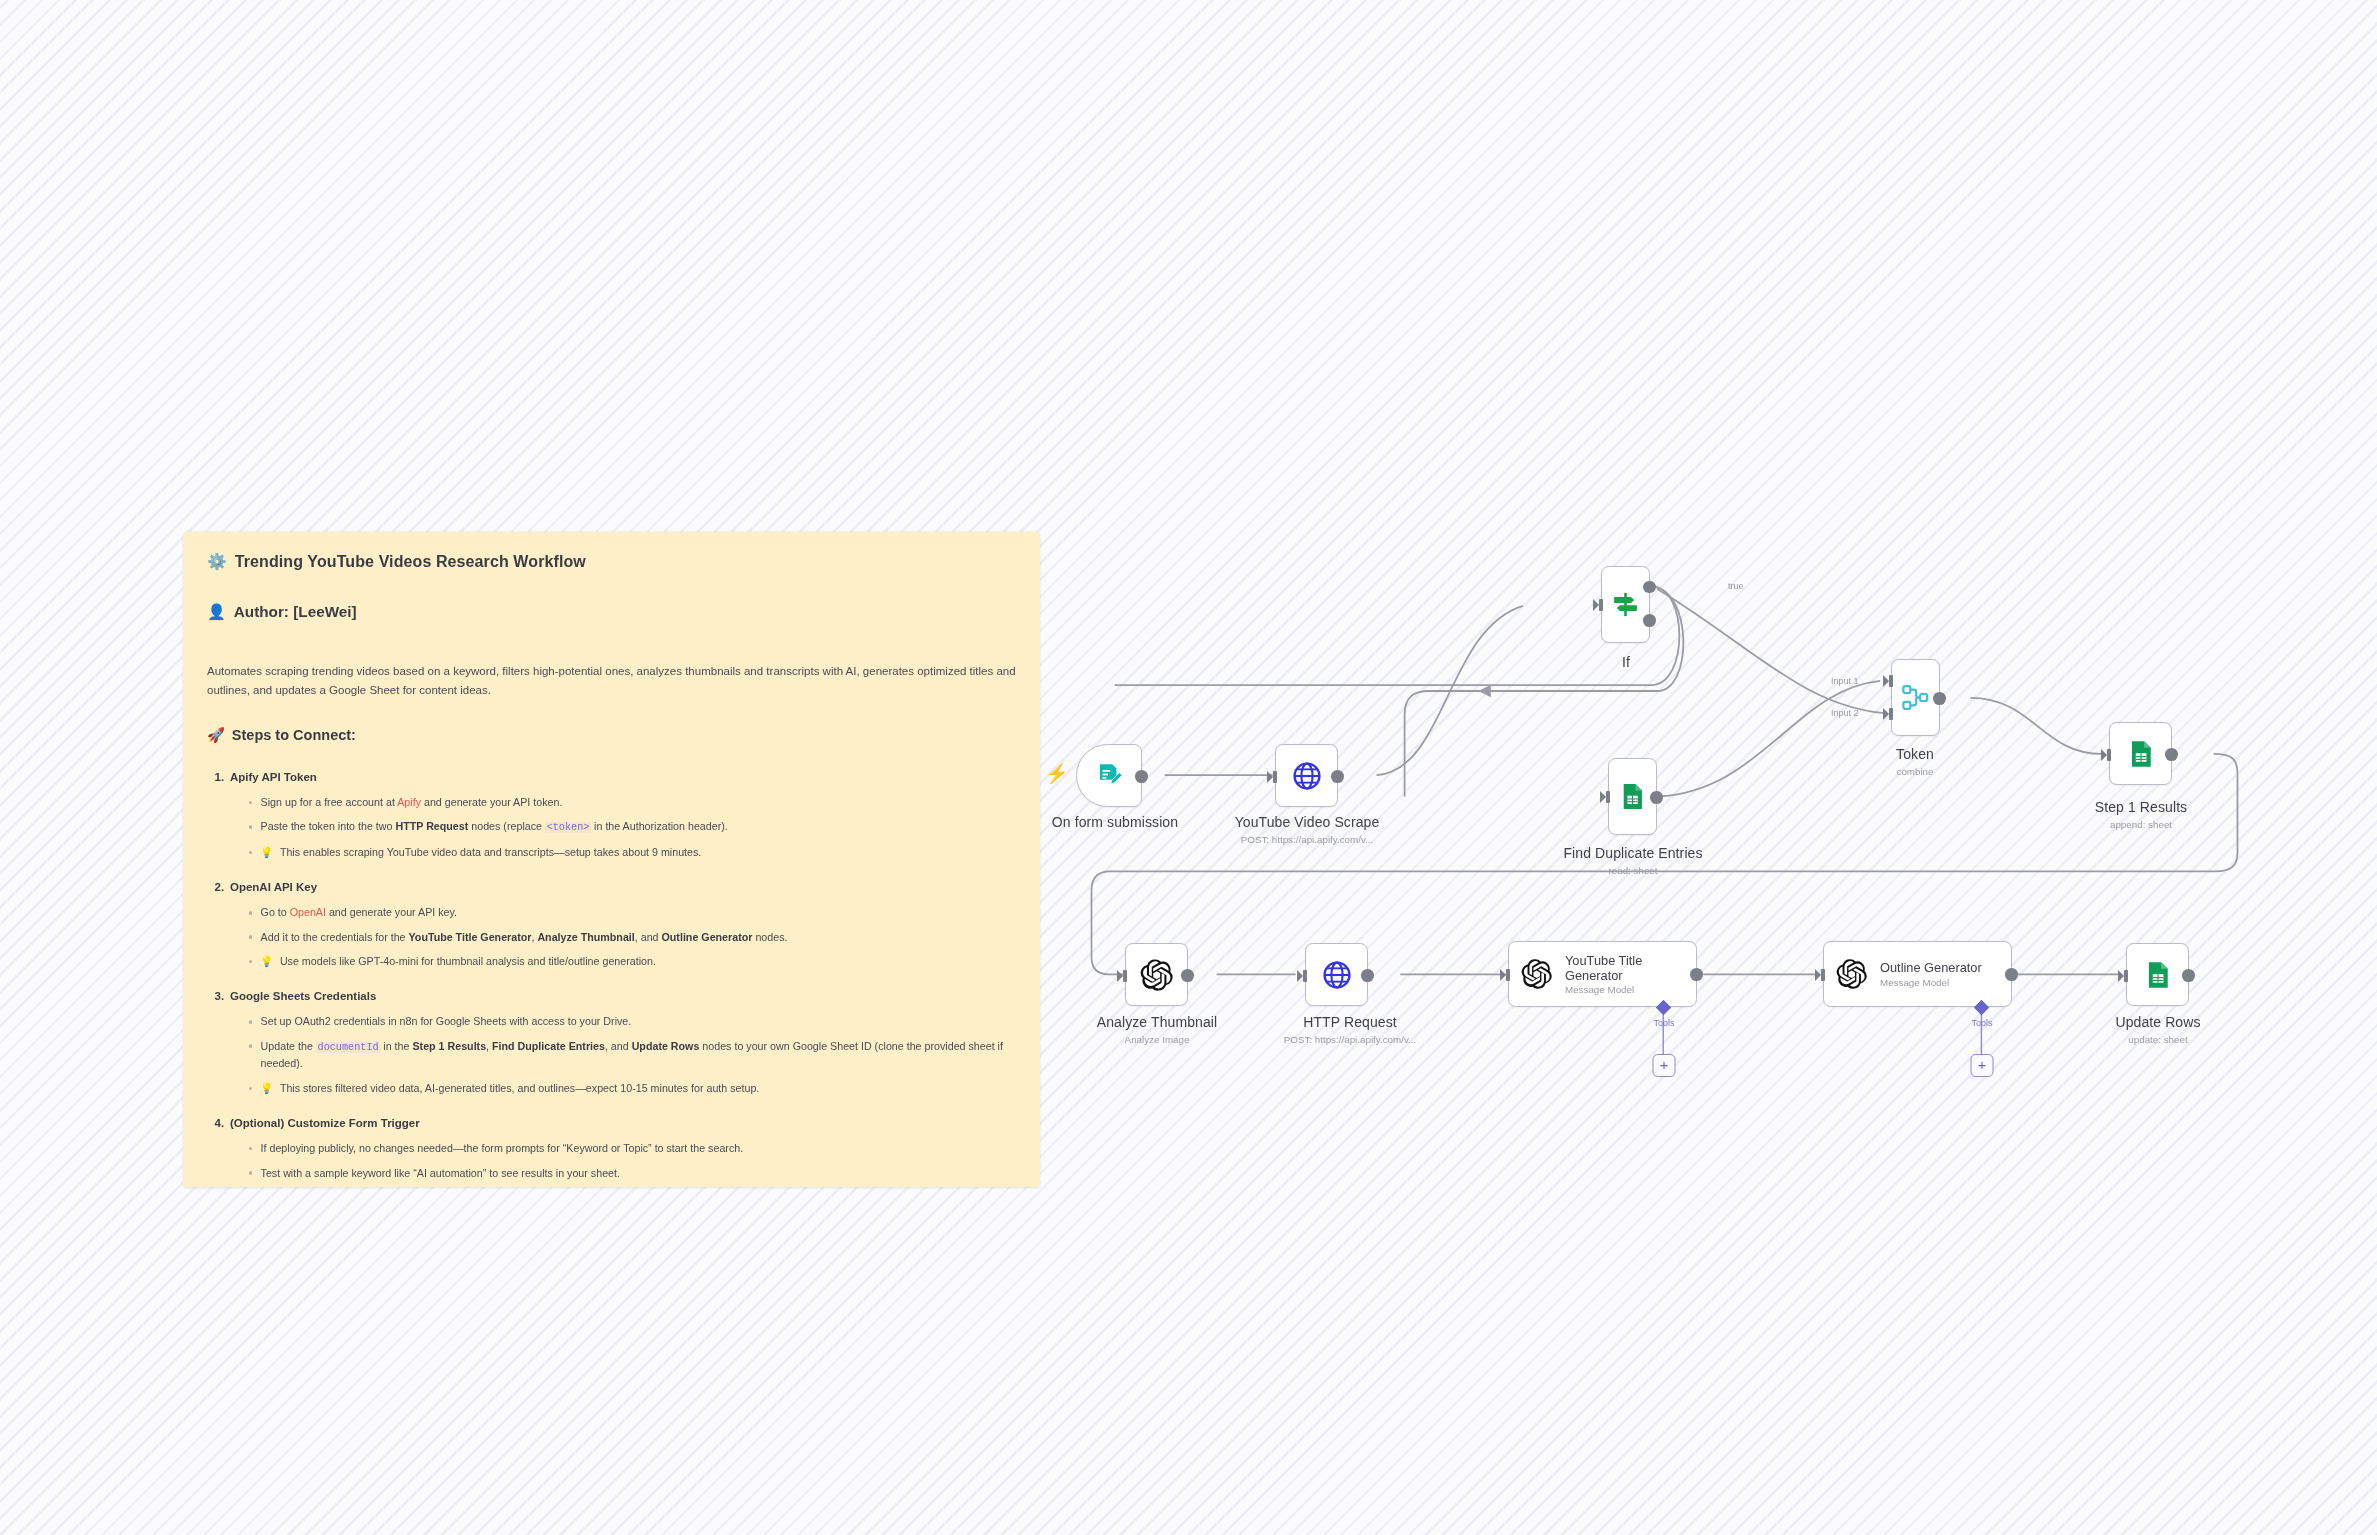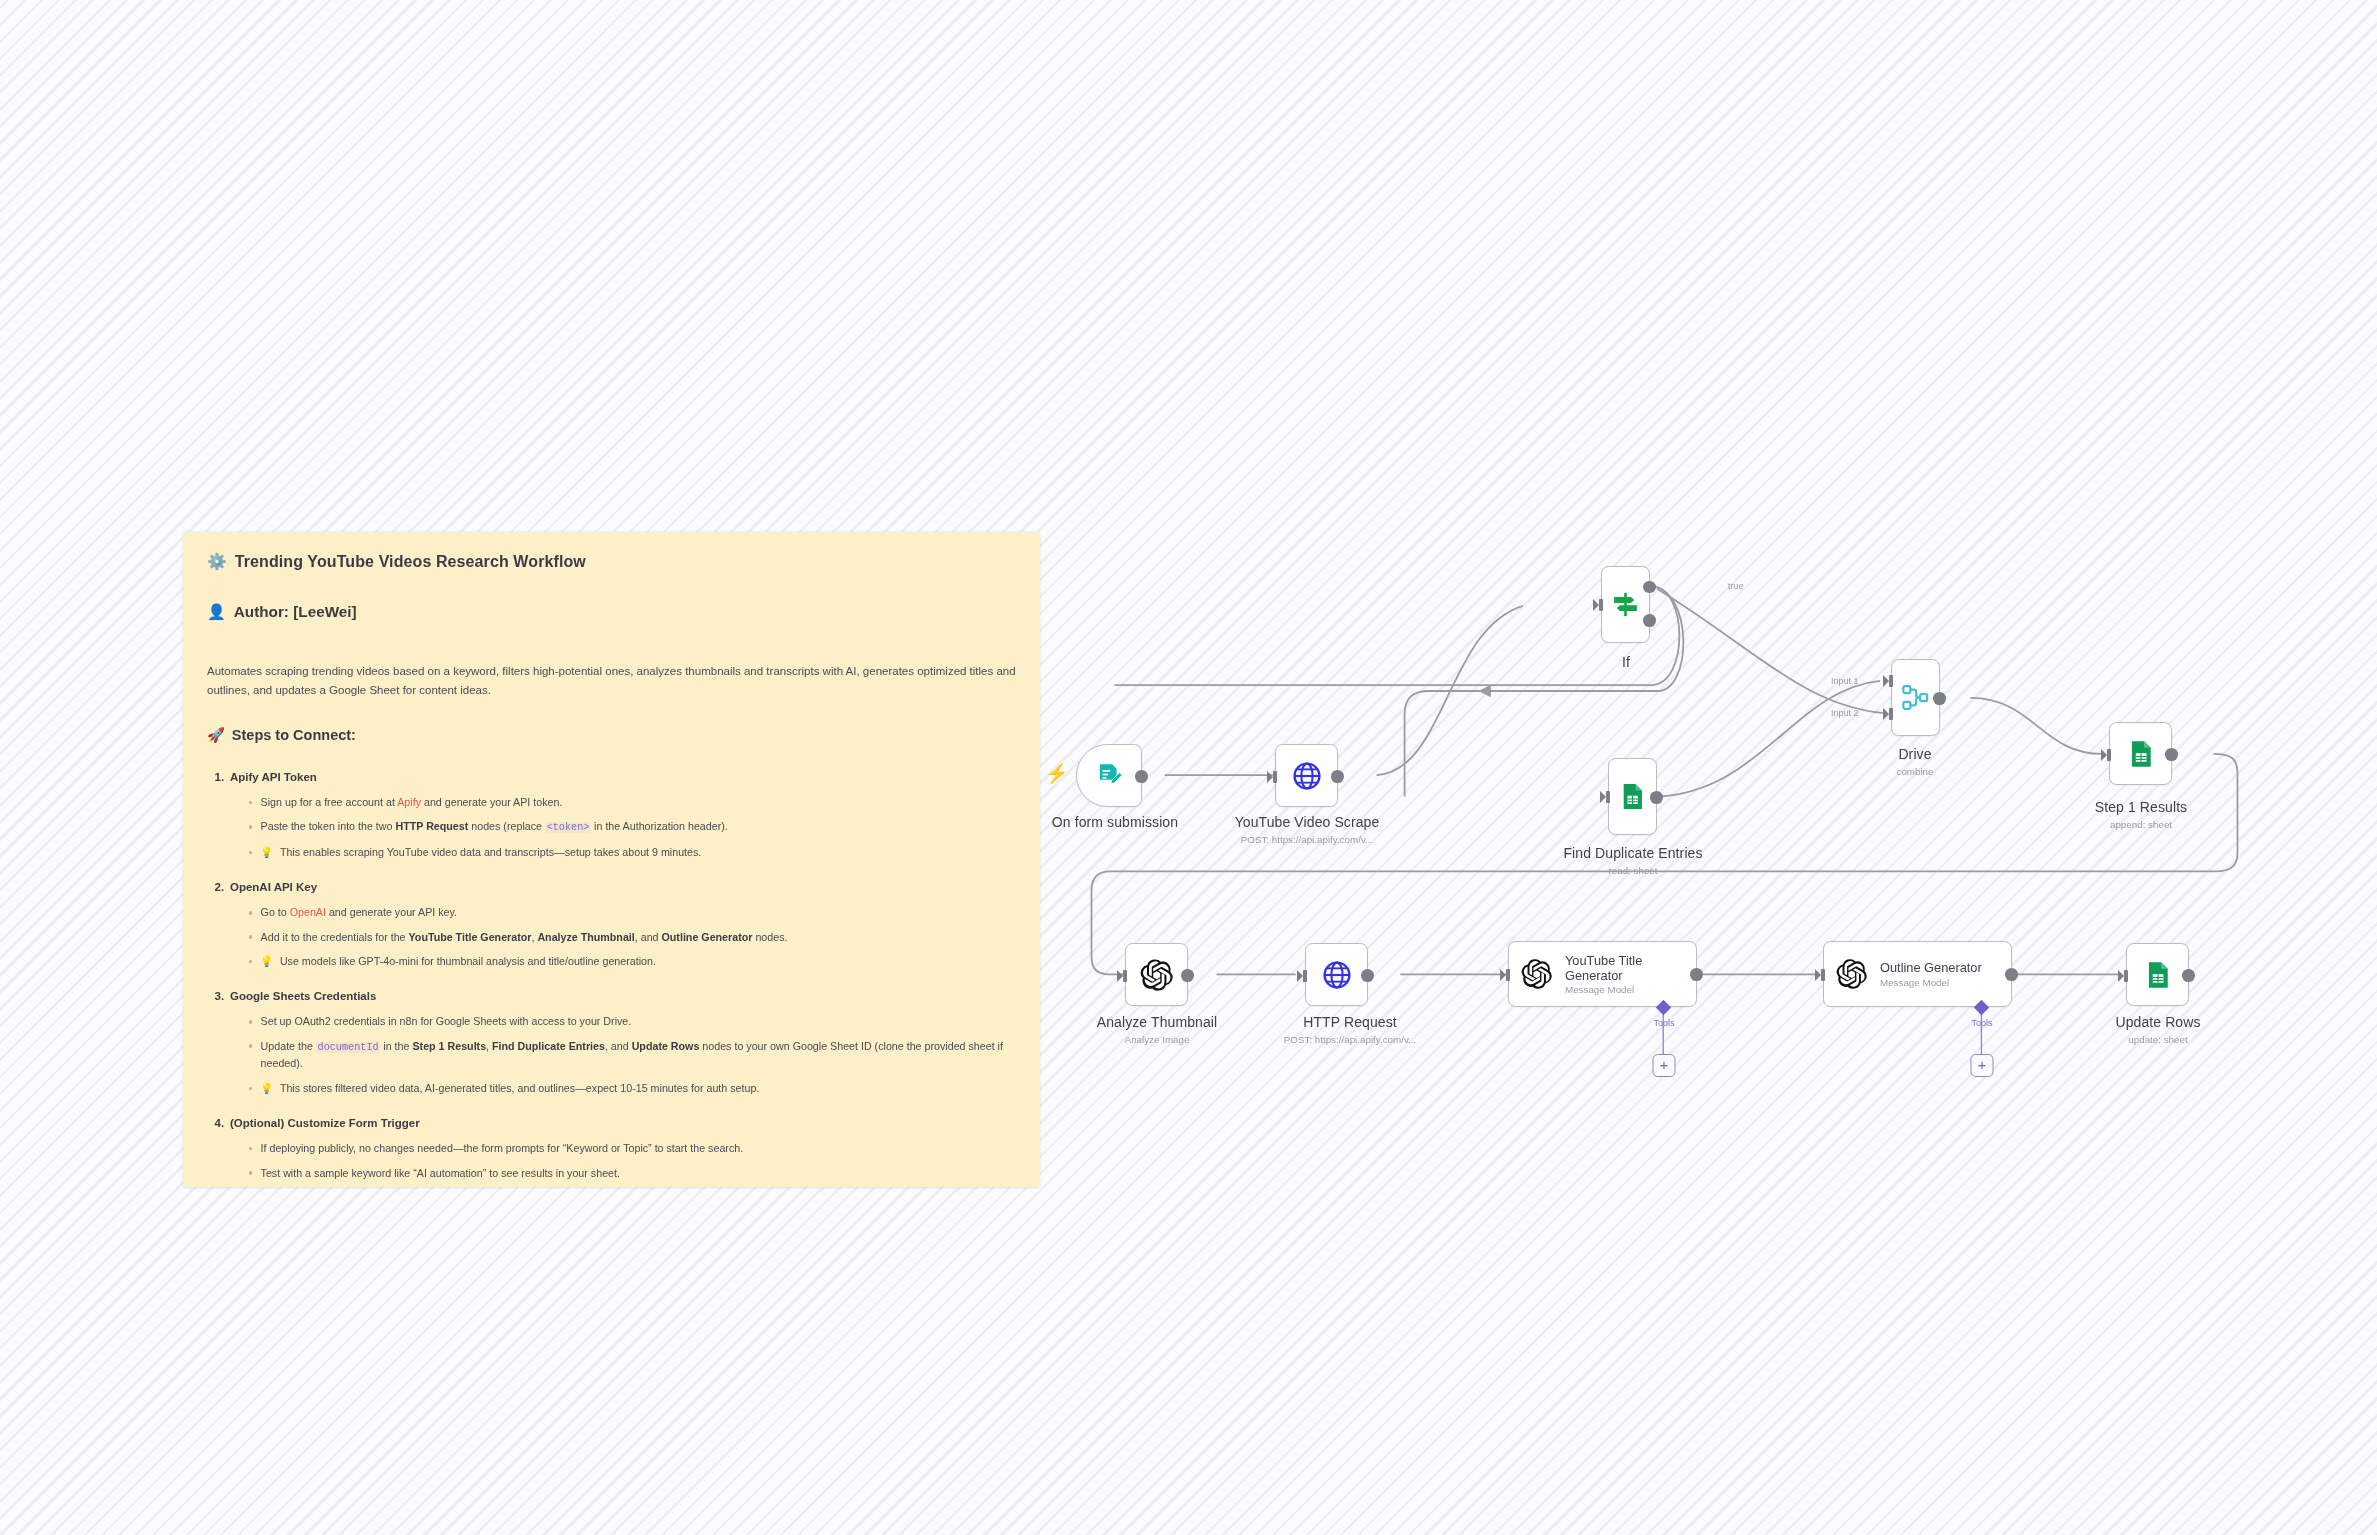--- a/index.html
+++ b/index.html
@@ -334,21 +334,21 @@
         <div class="bar"></div>
       </div>
     <div class="port-in" style="left:-9.4px; top:48px;">
         <div class="tri"></div>
         <div class="bar"></div>
       </div>
     <div class="port-out" style="right:-6.8px; top:32px;"></div>
   </div>
   <div class="port-label" style="left:1831px; top:681px;">Input 1</div>
   <div class="port-label" style="left:1831px; top:713px;">Input 2</div>
-  <div class="node-caption" style="left:1915px; top:746px;">Drive</div>
+  <div class="node-caption" style="left:1915px; top:746px;">Token</div>
   <div class="node-sub" style="left:1915px; top:766px;">combine</div>
 
   <div class="node square" style="left:2109px; top:722px;">
     <svg width="32" height="32" viewBox="0 0 24 24">
       <path d="M5.2 2.4h9.1l5 5v14.2H5.2z" fill="#0f9d58"></path>
       <path d="M14.3 2.4l5 5h-5z" fill="#57bb8a"></path>
       <rect x="8.1" y="11.4" width="8" height="6.4" fill="#ffffff"></rect>
       <rect x="8.1" y="13.5" width="8" height="0.85" fill="#0f9d58"></rect>
       <rect x="8.1" y="15.6" width="8" height="0.85" fill="#0f9d58"></rect>
       <rect x="11.6" y="11.4" width="0.85" height="6.4" fill="#0f9d58"></rect>

